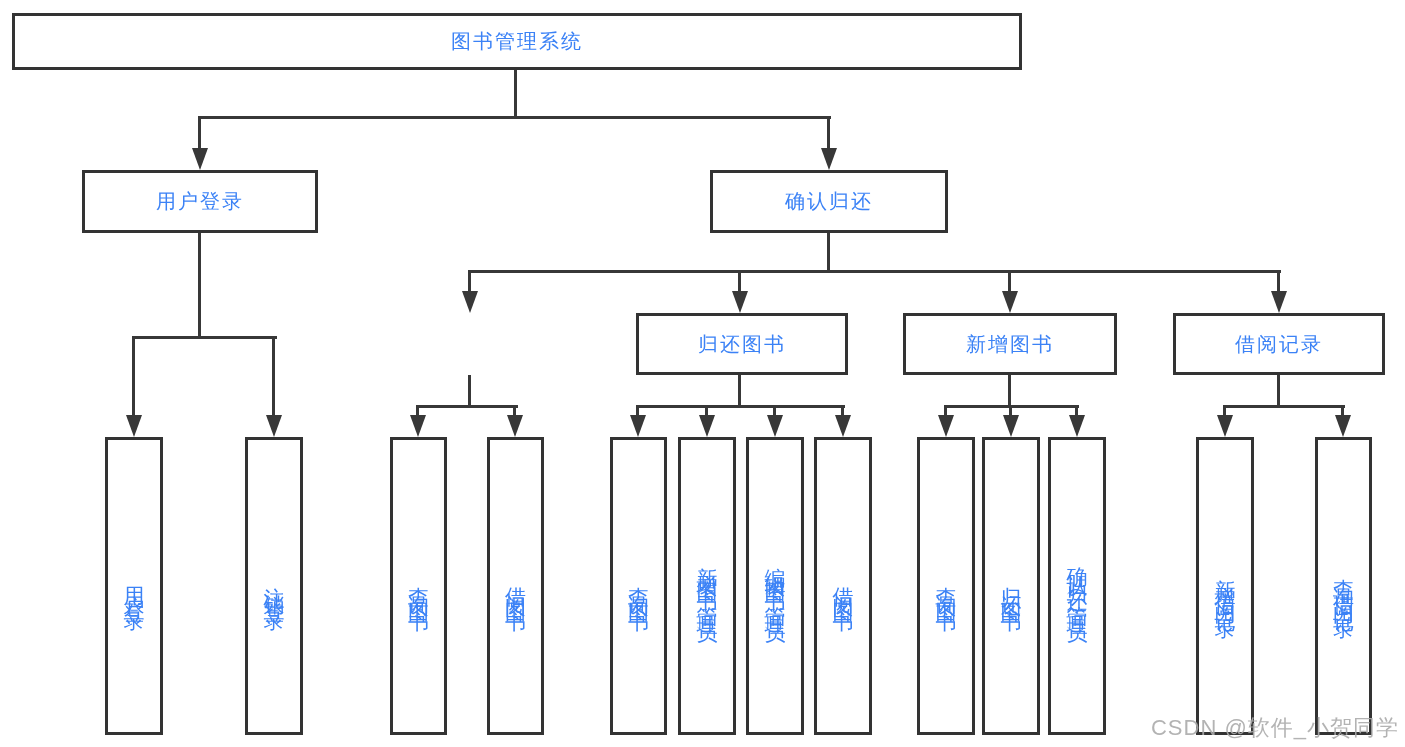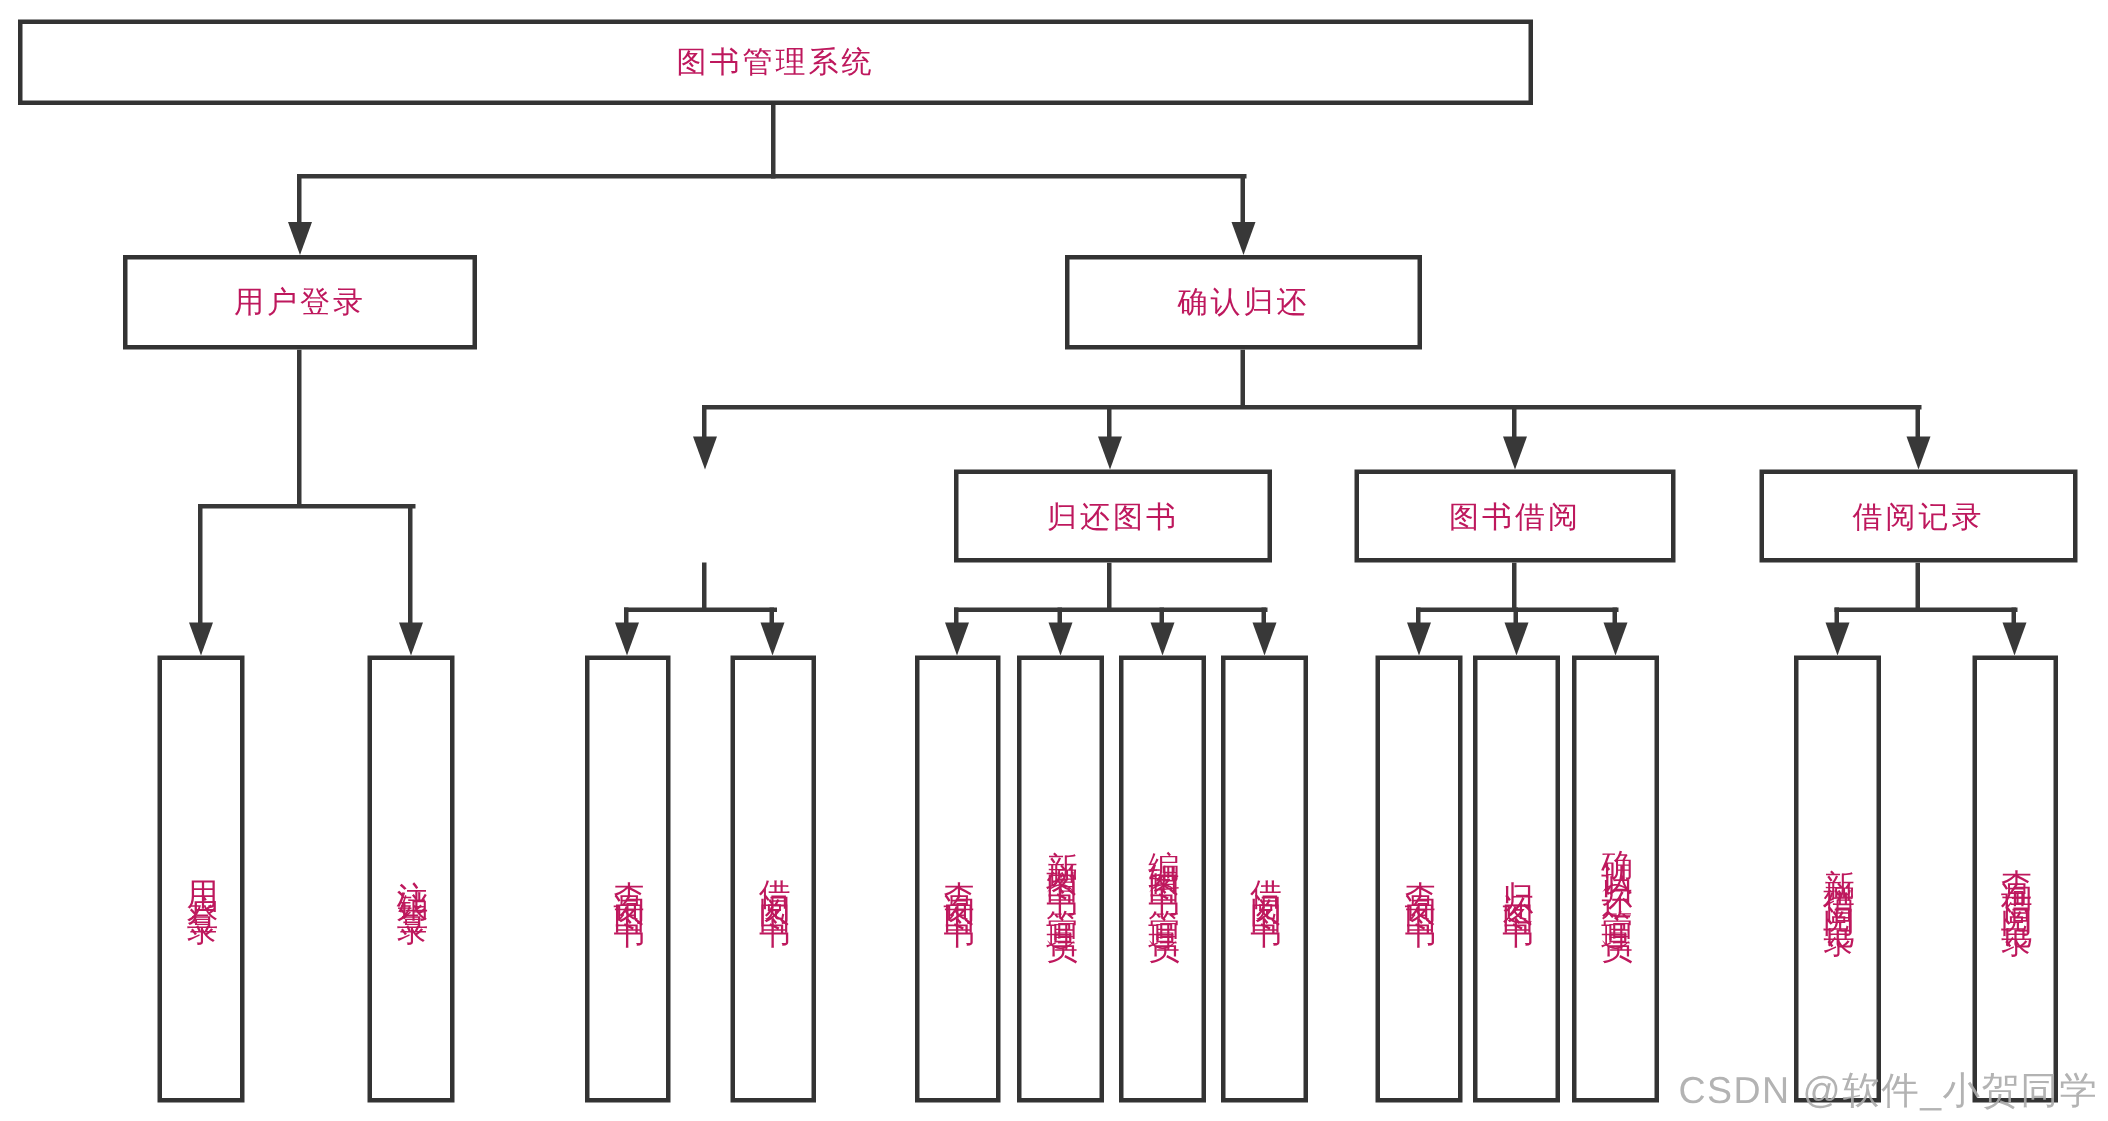--- a/index.html
+++ b/index.html
@@ -4,33 +4,33 @@
 <style>
   html,body{margin:0;padding:0;background:#ffffff;}
   body{width:1405px;height:747px;overflow:hidden;
        font-family:"Liberation Sans","DejaVu Sans",sans-serif;}
   .canvas{position:relative;width:1405px;height:747px;background:#ffffff;}
 
   
   .box{position:absolute;background:#ffffff;border:3px solid #333333;
        box-sizing:border-box;display:flex;align-items:center;justify-content:center;
        z-index:2;}
-  .box .lbl{font-size:20px;color:#be185d;letter-spacing:2px;white-space:nowrap;}
+  .box .lbl{font-size:20px;color:#3b82f6;letter-spacing:2px;white-space:nowrap;}
   .vbox .lbl{writing-mode:vertical-rl;text-orientation:mixed;
              font-size:21px;letter-spacing:8px;white-space:normal;}
 
   
   .v,.stem{position:absolute;width:3px;background:#383838;z-index:1;}
   .hl{position:absolute;height:3px;background:#383838;z-index:1;}
   .head{position:absolute;width:0;height:0;z-index:1;
         border-left:8px solid transparent;border-right:8px solid transparent;
         border-top:22px solid #383838;}
 
   
-  .watermark{position:absolute;right:6px;bottom:4px;font-size:25px;
+  .watermark{position:absolute;right:6px;bottom:4px;font-size:22px;
              color:#ababab;opacity:.9;letter-spacing:1px;z-index:5;white-space:nowrap;}
 </style>
 </head>
 <body>
 
 <div class="canvas">
 
   <div class="box" style="left:12px;top:13px;width:1010px;height:57px">
     <span class="lbl">图书管理系统</span>
   </div>
@@ -39,21 +39,21 @@
     <span class="lbl">用户登录</span>
   </div>
   <div class="box" style="left:710px;top:170px;width:238px;height:63px">
     <span class="lbl">确认归还</span>
   </div>
 
   <div class="box" style="left:636px;top:313px;width:212px;height:62px">
     <span class="lbl">归还图书</span>
   </div>
   <div class="box" style="left:903px;top:313px;width:214px;height:62px">
-    <span class="lbl">图书借阅</span>
+    <span class="lbl">新增图书</span>
   </div>
   <div class="box" style="left:1173px;top:313px;width:212px;height:62px">
     <span class="lbl">借阅记录</span>
   </div>
 
   <div class="box vbox" style="left:105px;top:437px;width:58px;height:298px">
     <span class="lbl">用户登录</span>
   </div>
   <div class="box vbox" style="left:245px;top:437px;width:58px;height:298px">
     <span class="lbl">注销登录</span>

